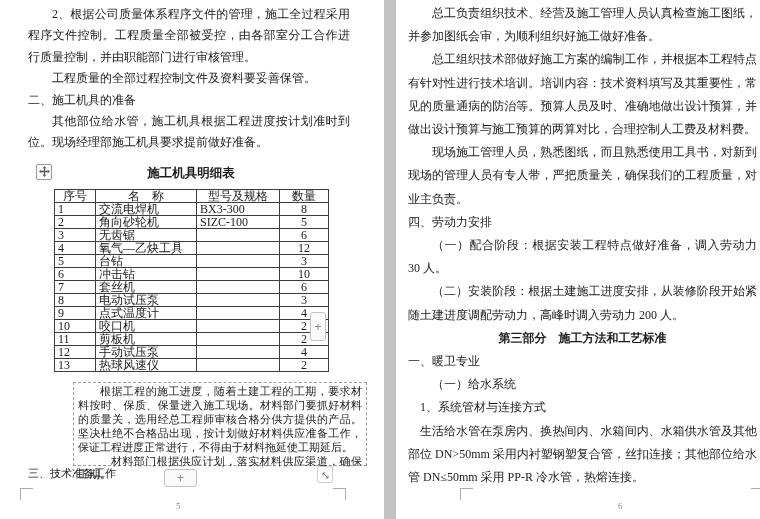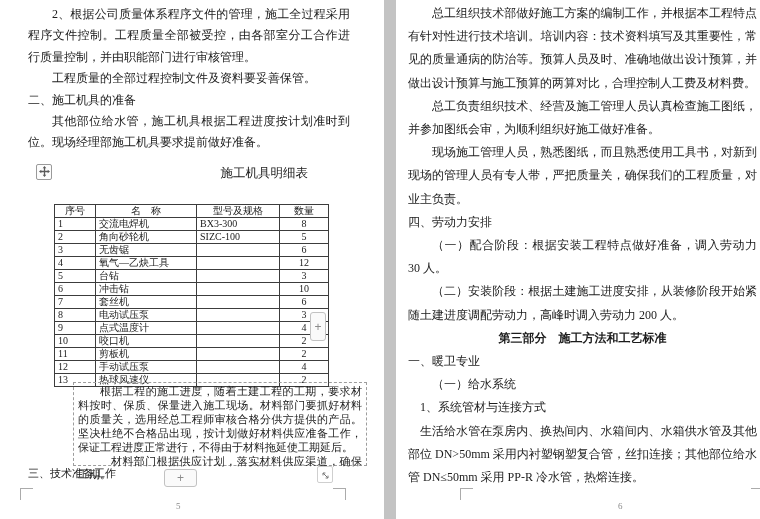--- a/index.html
+++ b/index.html
@@ -10,26 +10,26 @@
   #page-right{left:396px;width:364px;}
   #page-gap{position:absolute;left:384px;top:0;width:12px;height:519px;background:#c3c3c3;}
   .textblock{position:absolute;text-align:justify;}
   .textblock p{margin:0;}
   #left-text{left:28px;top:4px;width:322px;font-size:12px;line-height:21.4px;}
   #right-text{left:12px;top:2px;width:349px;font-size:12px;line-height:23.2px;}
   .ind2{text-indent:2em;}
   .ind1{text-indent:1em;}
   .ind3{text-indent:3em;}
   .center-bold{text-align:center;font-weight:bold;}
-  #table-title{position:absolute;left:54px;top:165px;width:254px;text-align:right;
-    font-weight:normal;font-size:12.5px;}
+  #table-title{position:absolute;left:64px;top:165px;width:254px;text-align:center;
+    font-weight:bold;font-size:12.5px;}
   #move-handle{position:absolute;left:36px;top:164px;width:14px;height:14px;border:1px solid #9a9a9a;
     background:#fcfcfc;border-radius:2px;display:flex;align-items:center;justify-content:center;}
-  #equip-table{position:absolute;left:54px;top:204px;border-collapse:collapse;table-layout:fixed;
-    width:254px;font-size:10px;line-height:12px;}
+  #equip-table{position:absolute;left:54px;top:189px;border-collapse:collapse;table-layout:fixed;
+    width:254px;font-size:12px;line-height:12px;}
   #equip-table td,#equip-table th{border:1px solid #3c3c3c;padding:0 3px;height:12px;
     font-weight:normal;overflow:hidden;white-space:nowrap;}
   #equip-table th{text-align:center;}
   .col-no{width:34px;}
   .col-name{width:94px;}
   .col-model{width:76px;}
   .col-qty{width:42px;text-align:center;}
   td.col-qty{text-align:center;}
   .mini-btn{position:absolute;border:1px solid #c2c2c2;background:#fafafa;border-radius:3px;
     color:#8b8b8b;font-family:"Liberation Sans","DejaVu Sans",sans-serif;font-size:12px;
@@ -182,22 +182,22 @@
 
     <div class="bmark bmark-l" style="left:20px;"></div>
     <div class="bmark bmark-r" style="left:333px;"></div>
     <div class="pagenum" id="pagenum-5">5</div>
   </div>
 
   <div id="page-gap"></div>
 
   <div class="page" id="page-right">
     <div class="textblock" id="right-text">
+      <p class="ind2">总工负责组织技术、经营及施工管理人员认真检查施工图纸，并参加图纸会审，为顺利组织好施工做好准备。</p>
       <p class="ind2">总工组织技术部做好施工方案的编制工作，并根据本工程特点有针对性进行技术培训。培训内容：技术资料填写及其重要性，常见的质量通病的防治等。预算人员及时、准确地做出设计预算，并做出设计预算与施工预算的两算对比，合理控制人工费及材料费。</p>
-      <p class="ind2">总工负责组织技术、经营及施工管理人员认真检查施工图纸，并参加图纸会审，为顺利组织好施工做好准备。</p>
       <p class="ind2">现场施工管理人员，熟悉图纸，而且熟悉使用工具书，对新到现场的管理人员有专人带，严把质量关，确保我们的工程质量，对业主负责。</p>
       <p>四、劳动力安排</p>
       <p class="ind2">（一）配合阶段：根据安装工程特点做好准备，调入劳动力 30 人。</p>
       <p class="ind2">（二）安装阶段：根据土建施工进度安排，从装修阶段开始紧随土建进度调配劳动力，高峰时调入劳动力 200 人。</p>
       <p class="center-bold">第三部分　施工方法和工艺标准</p>
       <p>一、暖卫专业</p>
       <p class="ind2">（一）给水系统</p>
       <p class="ind1">1、系统管材与连接方式</p>
       <p class="ind1">生活给水管在泵房内、换热间内、水箱间内、水箱供水管及其他部位 DN&gt;50mm 采用内衬塑钢塑复合管，丝扣连接；其他部位给水管 DN≤50mm 采用 PP-R 冷水管，热熔连接。</p>
     </div>

